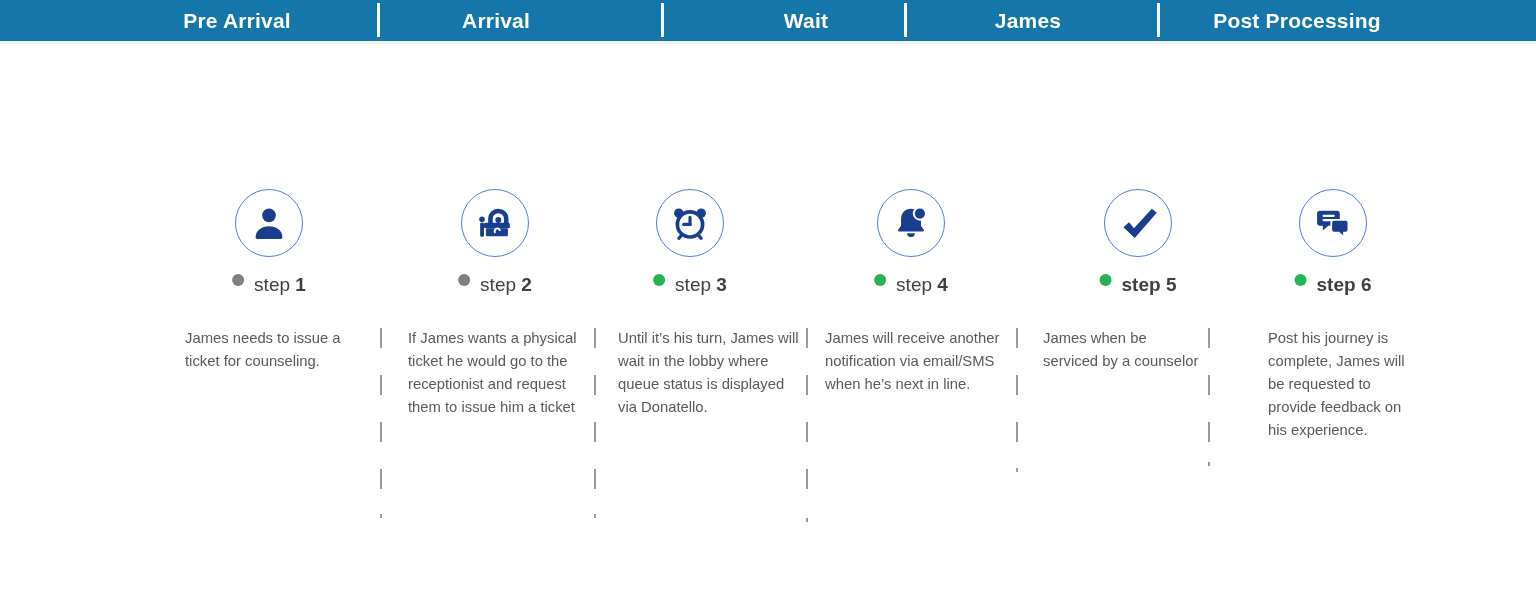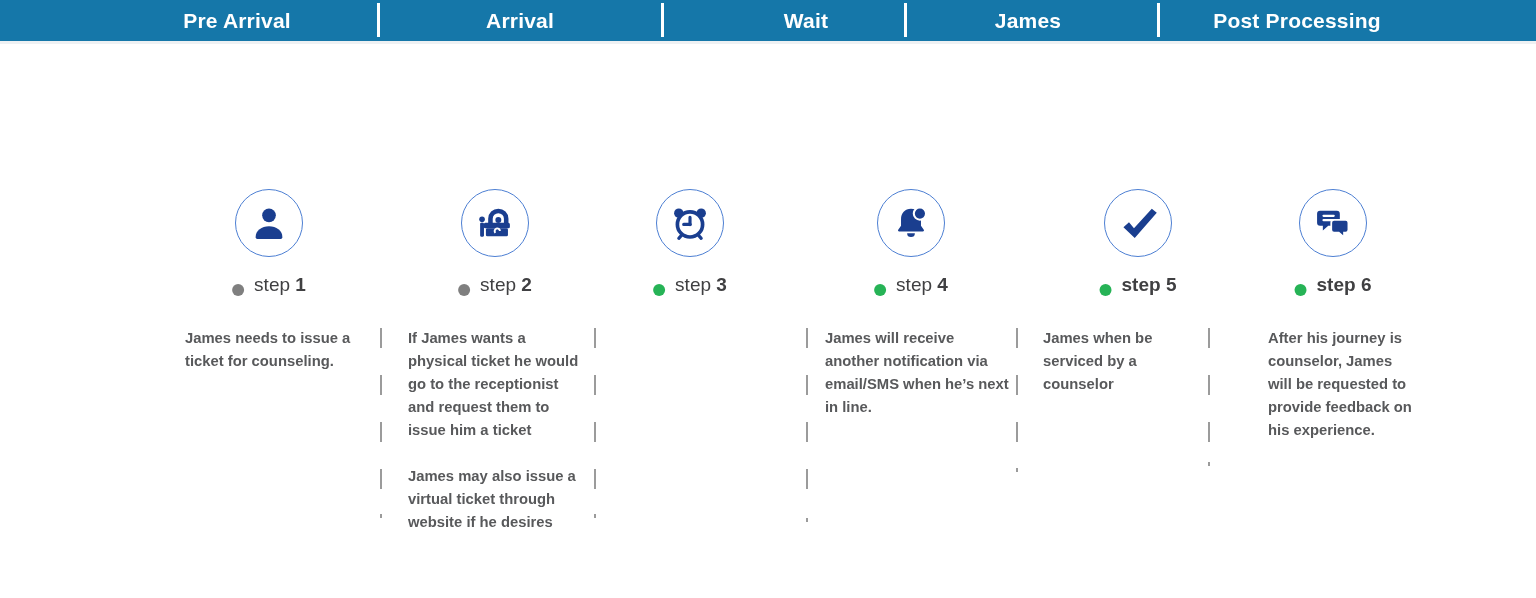--- a/index.html
+++ b/index.html
@@ -25,50 +25,50 @@
   
   .icon-circle{
     position:absolute;top:189px;width:68px;height:68px;box-sizing:border-box;
     border:1.5px solid #4d7fd3;border-radius:50%;
     display:flex;align-items:center;justify-content:center;background:#fff;
   }
   .icon-circle svg{display:block;}
   
   .step-label{
     position:absolute;top:274px;transform:translateX(-50%);
-    display:flex;align-items:flex-end;gap:10px;white-space:nowrap;
+    display:flex;align-items:flex-start;gap:10px;white-space:nowrap;
     font-size:19px;color:#404042;
   }
   .step-label .num{font-weight:bold;}
   .step-label.allbold .txt{font-weight:bold;}
   .bullet{width:12px;height:12px;border-radius:50%;flex:0 0 auto;}
   .bullet.gray{background:#7f7f7f;}
   .bullet.green{background:#26b356;}
   
   .step-text{
     position:absolute;top:327px;
     font-size:14.8px;line-height:23px;color:#58595b;
   }
-  .step-text p{margin:0 0 23px 0;font-weight:bold;}
+  .step-text p{margin:0 0 23px 0;}
   .step-text p:last-child{margin-bottom:0;}
   
   .sep{
     position:absolute;top:328px;width:2px;
     background:repeating-linear-gradient(to bottom,#9b9b9b 0 20px,transparent 20px 47px);
   }
   .sep::after{
     content:"";position:absolute;left:0;bottom:-16px;width:2px;height:4px;background:#9b9b9b;
   }
 </style>
 </head>
 <body>
 
 <div class="header">
   <div class="phase" style="left:237px">Pre Arrival</div>
-  <div class="phase" style="left:520px">Arrival</div>
+  <div class="phase" style="left:496px">Arrival</div>
   <div class="phase" style="left:806px">Wait</div>
   <div class="phase" style="left:1028px">James</div>
   <div class="phase" style="left:1297px">Post Processing</div>
   <div class="hdiv" style="left:377px"></div>
   <div class="hdiv" style="left:661px"></div>
   <div class="hdiv" style="left:904px"></div>
   <div class="hdiv" style="left:1157px"></div>
 </div>
 
 <div class="icon-circle" style="left:235px">
@@ -141,31 +141,31 @@
 <div class="step-label allbold" style="left:1333px">
   <span class="bullet green"></span>
   <span class="txt"><span>step</span> <span class="num">6</span></span>
 </div>
 
 <div class="step-text" style="left:185px;width:172px">
   <p>James needs to issue a ticket for counseling.</p>
 </div>
 <div class="step-text" style="left:408px;width:180px">
   <p>If James wants a physical ticket he would go to the receptionist and request them to issue him a ticket</p>
-  <p>James may also issue a virtual ticket through website if he desires</p>
 </div>
 <div class="step-text" style="left:618px;width:182px">
+  <p>Until it’s his turn, James will wait in the lobby where queue status is displayed via Donatello.</p>
 </div>
 <div class="step-text" style="left:825px;width:184px">
   <p>James will receive another notification via email/SMS when he’s next in line.</p>
 </div>
 <div class="step-text" style="left:1043px;width:160px">
   <p>James when be serviced by a counselor</p>
 </div>
 <div class="step-text" style="left:1268px;width:150px">
-  <p>After his journey is counselor, James will be requested to provide feedback on his experience.</p>
+  <p>Post his journey is complete, James will be requested to provide feedback on his experience.</p>
 </div>
 
 <div class="sep" style="left:380px;height:174px"></div>
 <div class="sep" style="left:594px;height:174px"></div>
 <div class="sep" style="left:806px;height:178px"></div>
 <div class="sep" style="left:1016px;height:128px"></div>
 <div class="sep" style="left:1208px;height:122px"></div>
 
 </body></html>

